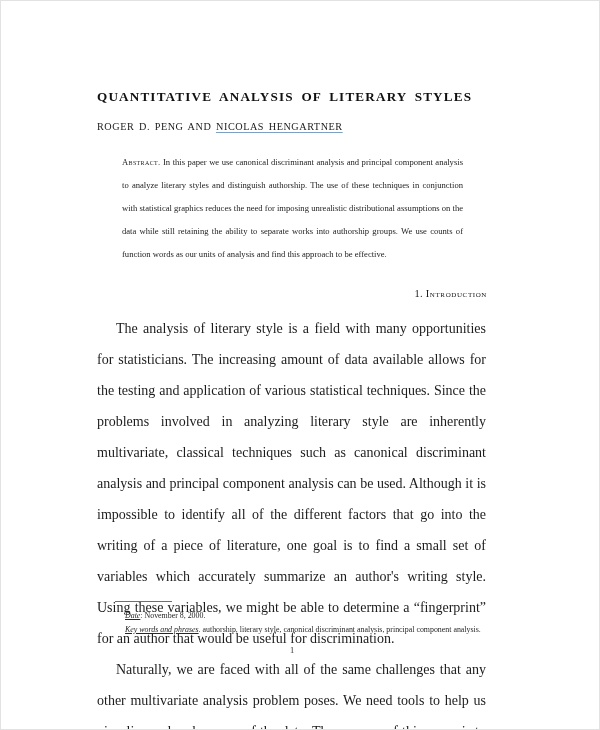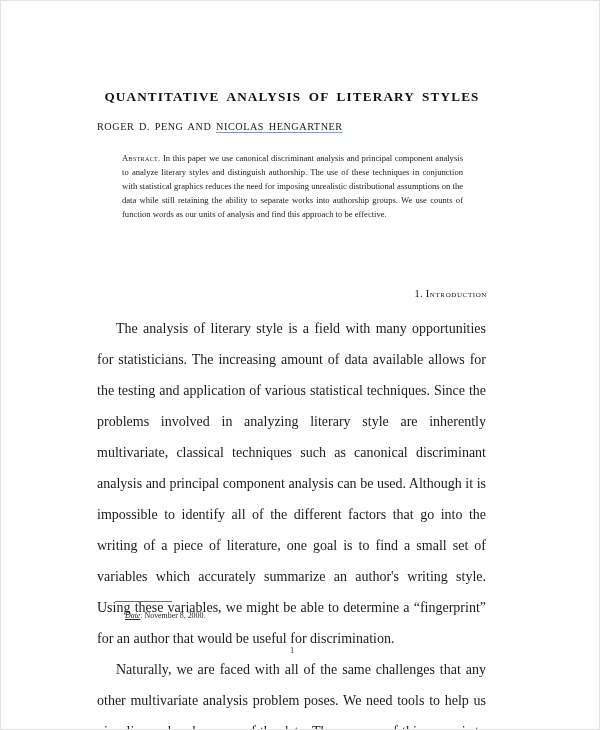--- a/index.html
+++ b/index.html
@@ -26,21 +26,20 @@
     top: 0;
     width: 390px;
   }
 
   
   .doc-title {
     position: absolute;
     left: 0;
     top: 88px;
     width: 390px;
-    text-align: center;
     font-size: 13.2px;
     font-weight: bold;
     letter-spacing: 1.15px;
     word-spacing: 3.2px;
     color: #111111;
   }
 
   
   .authors {
     position: absolute;
@@ -60,21 +59,21 @@
     text-underline-offset: 2px;
   }
 
   
   .abstract {
     position: absolute;
     left: 25px;
     top: 150px;
     width: 341px;
     font-size: 8.6px;
-    line-height: 14px;
+    line-height: 23px;
     text-align: justify;
     color: #232323;
   }
   .abstract-label {
     font-variant: small-caps;
     letter-spacing: 0.35px;
   }
 
   
   .section-head {
@@ -172,18 +171,21 @@
       <p>The analysis of literary style is a field with many opportunities for statisticians. The increasing amount of data available allows for the testing and application of various statistical techniques. Since the problems involved in analyzing literary style are inherently multivariate, classical techniques such as canonical discriminant analysis and principal component analysis can be used. Although it is impossible to identify all of the different factors that go into the writing of a piece of literature, one goal is to find a small set of variables which accurately summarize an author's writing style. Using these variables, we might be able to determine a “fingerprint” for an author that would be useful for discrimination.</p>
       <p>Naturally, we are faced with all of the same challenges that any other multivariate analysis problem poses. We need tools to help us visualize and make sense of the data. The purpose of this paper is to evaluate the ability of a technique such as canonical discriminant analysis (CDA) to aid in detecting differences in authorship. CDA helps by providing useful plots and by identifying possible words for discrimination. Although constructing tests with explicit probability distributions is appealing, such tests usually impose restrictions on the data which put</p>
     </div>
 
     <div class="footnote-rule"></div>
 
     <div class="footnote">
       <div class="fn-line">
         <em>Date</em><span>: November 8, 2000.</span>
       </div>
+      <div class="fn-line">
+        <em>Key words and phrases</em><span>. authorship, literary style, canonical discriminant analysis, principal component analysis.</span>
+      </div>
     </div>
 
     <div class="page-number">1</div>
 
   </div>
 </div>
 
 </body></html>

